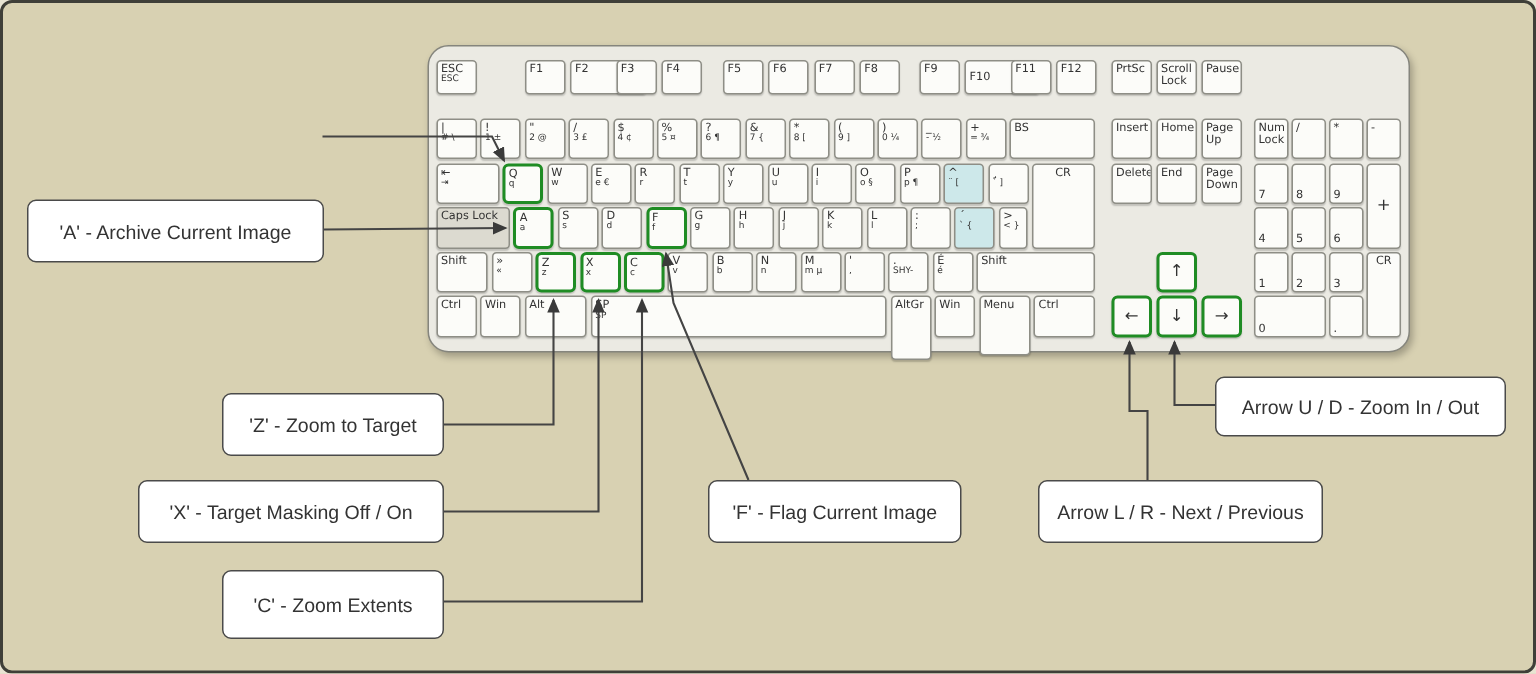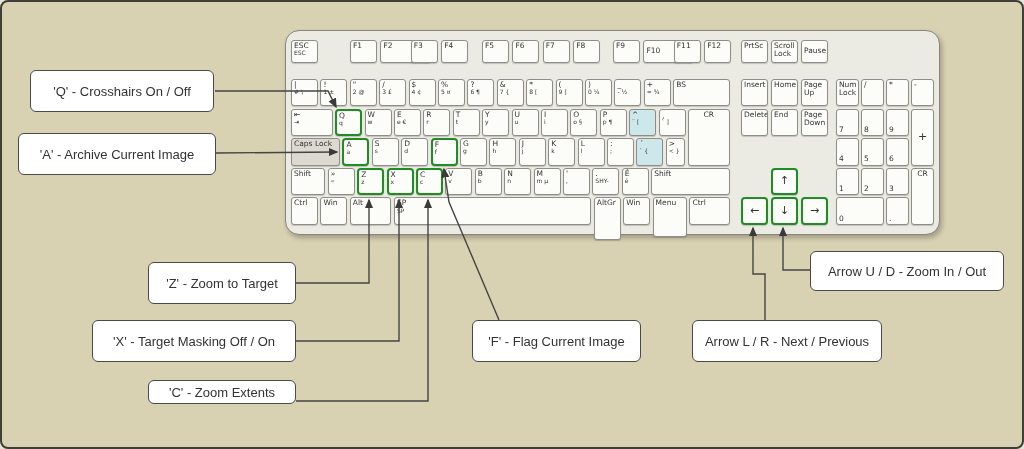--- a/index.html
+++ b/index.html
@@ -54,21 +54,21 @@
     border-radius:6px;
     display:flex;align-items:center;justify-content:center;
     text-align:center;
     font-size:13px;color:var(--text,#333);
     padding:0 8px;box-sizing:border-box;
   }
   .co-q{left:28px;top:68px;width:184px;height:42px;}
   .co-a{left:16px;top:131px;width:198px;height:42px;}
   .co-z{left:146px;top:260px;width:148px;height:42px;}
   .co-x{left:90px;top:318px;width:204px;height:42px;}
-  .co-c{left:146px;top:378px;width:148px;height:24px;}
+  .co-c{left:146px;top:378px;width:148px;height:46px;}
   .co-f{left:470px;top:318px;width:169px;height:42px;}
   .co-ud{left:808px;top:249px;width:194px;height:40px;}
   .co-lr{left:690px;top:318px;width:190px;height:42px;}
 </style>
 </head>
 <body>
 
 <div class="canvas">
 
   <div class="keyboard">
@@ -111,21 +111,21 @@
       </div>
       <div class="key" style="left: 418.2px; top: 9px; width: 27px; height: 23px;">
         <span class="kt">F12</span>
       </div>
       <div class="key" style="left: 455px; top: 9px; width: 27px; height: 23px;">
         <span class="kt">PrtSc</span>
       </div>
       <div class="key" style="left: 485px; top: 9px; width: 27px; height: 23px;">
         <span class="kt">Scroll Lock</span>
       </div>
-      <div class="key" style="left: 515px; top: 9px; width: 27px; height: 23px; justify-content: center;">
+      <div class="key" style="left: 515px; top: 9px; width: 27px; height: 23px;">
         <span class="kt">Pause</span>
       </div>
       <div class="key" style="left: 5px; top: 48px; width: 27px; height: 27.4px;">
         <span class="kt">|</span>
         <span class="ks"># \</span>
       </div>
       <div class="key" style="left: 34.4px; top: 48px; width: 27px; height: 27.4px;">
         <span class="kt">!</span>
         <span class="ks">1 ±</span>
       </div>
@@ -449,23 +449,20 @@
   <polyline points="213,89 326,89 334,105" class="conn" marker-end="url(#arrowhead)"></polyline>
       <polyline points="214,151 335,150" class="conn" marker-end="url(#arrowhead)"></polyline>
       <polyline points="294,281 367,281 367,198" class="conn" marker-end="url(#arrowhead)"></polyline>
       <polyline points="294,339 397,339 397,198" class="conn" marker-end="url(#arrowhead)"></polyline>
       <polyline points="294,399 426,399 426,198" class="conn" marker-end="url(#arrowhead)"></polyline>
       <polyline points="497,318 447,200 442,167" class="conn" marker-end="url(#arrowhead)"></polyline>
       <polyline points="763,318 763,272 751,272 751,226" class="conn" marker-end="url(#arrowhead)"></polyline>
       <polyline points="808,268 781,268 781,226" class="conn" marker-end="url(#arrowhead)"></polyline>
     </svg>
 
-  <div class="callout co-q">
-    <span>'Q' - Crosshairs On / Off</span>
-  </div>
   <div class="callout co-a">
     <span>'A' - Archive Current Image</span>
   </div>
   <div class="callout co-z">
     <span>'Z' - Zoom to Target</span>
   </div>
   <div class="callout co-x">
     <span>'X' - Target Masking Off / On</span>
   </div>
   <div class="callout co-c">

